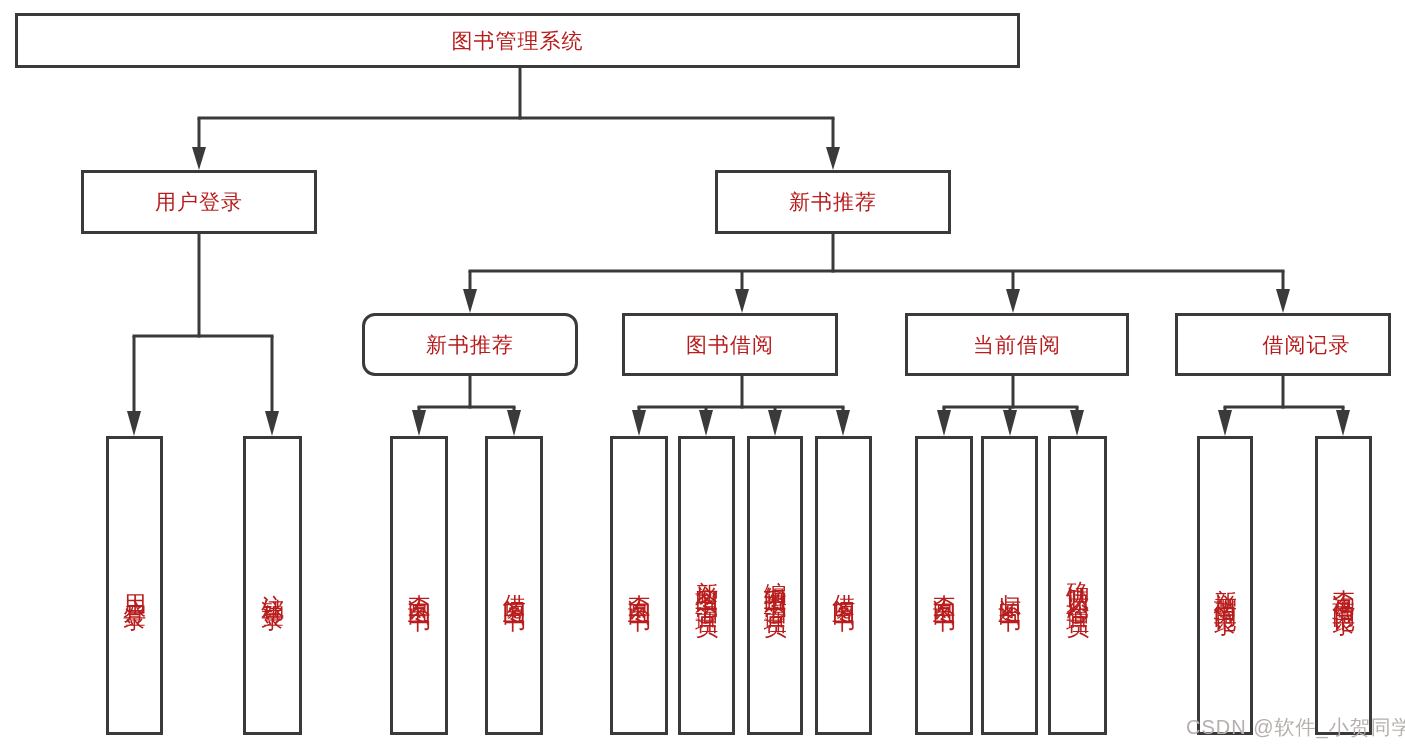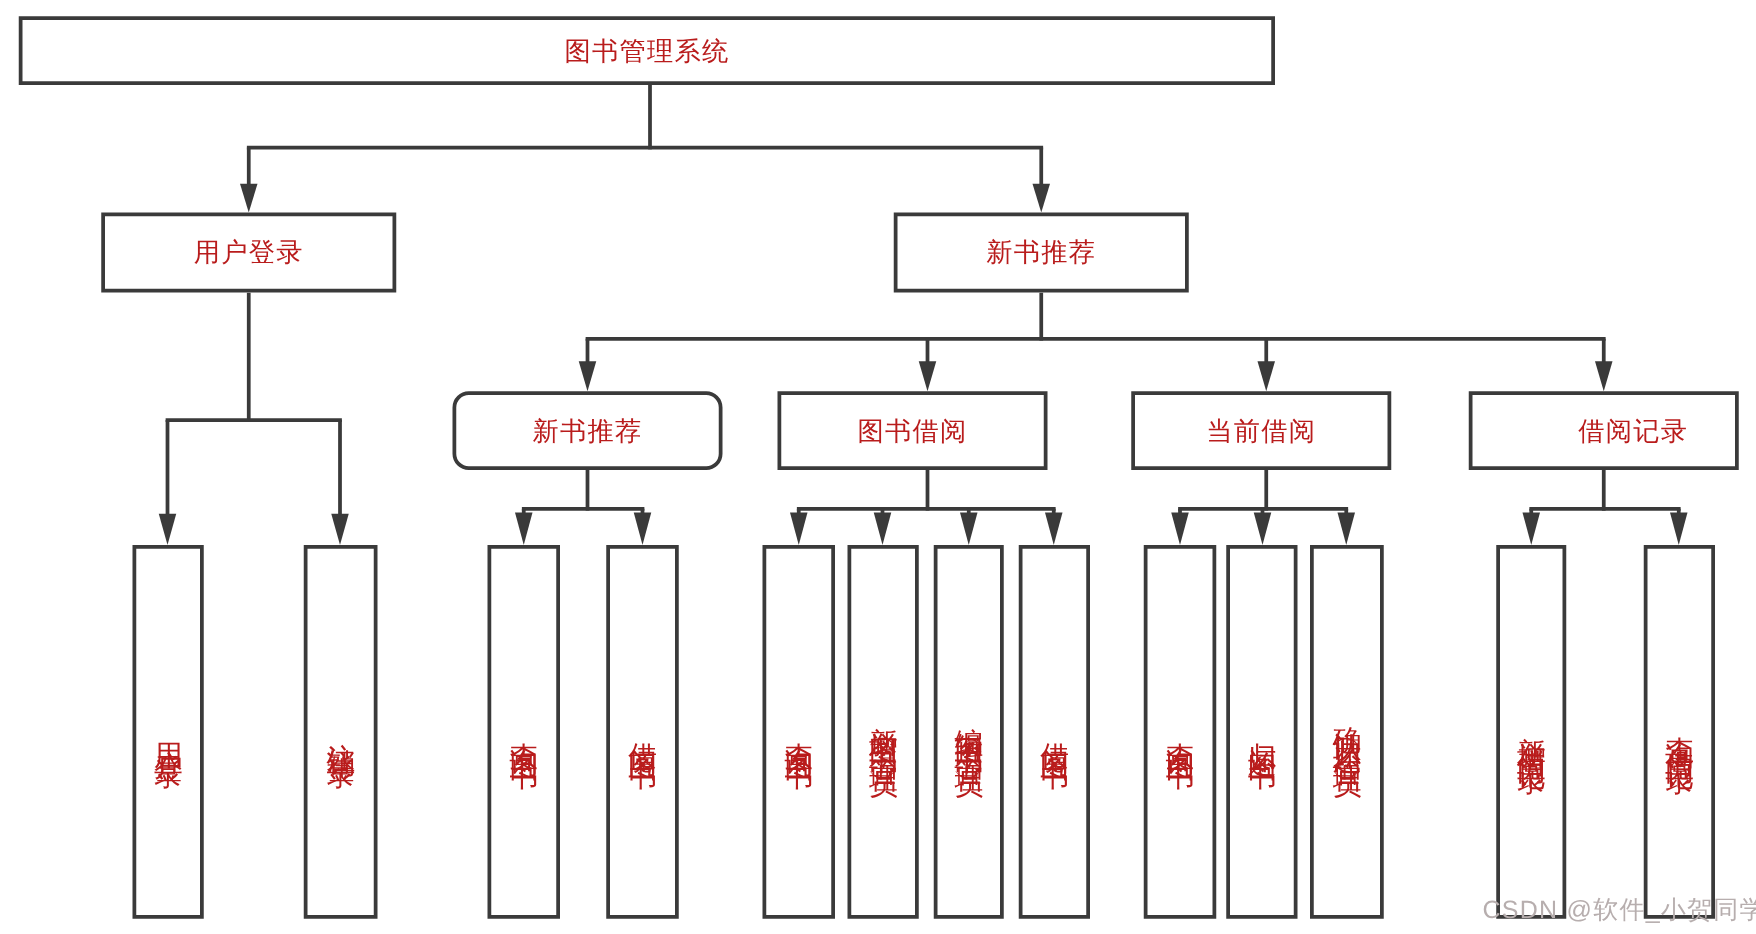--- a/index.html
+++ b/index.html
@@ -127,21 +127,21 @@
   <div class="node hbox" style="left:715px; top:170px; width:236px; height:64px;">
     <span>新书推荐</span>
   </div>
 
   <div class="node hbox" style="left:362px; top:313px; width:216px; height:63px;border-radius:13px;">
     <span>新书推荐</span>
   </div>
   <div class="node hbox" style="left:622px; top:313px; width:216px; height:63px;">
     <span>图书借阅</span>
   </div>
-  <div class="node hbox" style="left:905px; top:313px; width:208px; height:63px;font-family:Liberation Serif, serif;">
+  <div class="node hbox" style="left:905px; top:313px; width:224px; height:63px;font-family:Liberation Serif, serif;">
     <span>当前借阅</span>
   </div>
   <div class="node hbox" style="left:1175px; top:313px; width:216px; height:63px;padding-left:47px;">
     <span>借阅记录</span>
   </div>
 
   <div class="node vbox" style="left:106px; top:436px; width:57px; height:299px;">
     <span>用户登录</span>
   </div>
   <div class="node vbox" style="left:243px; top:436px; width:59px; height:299px;">

